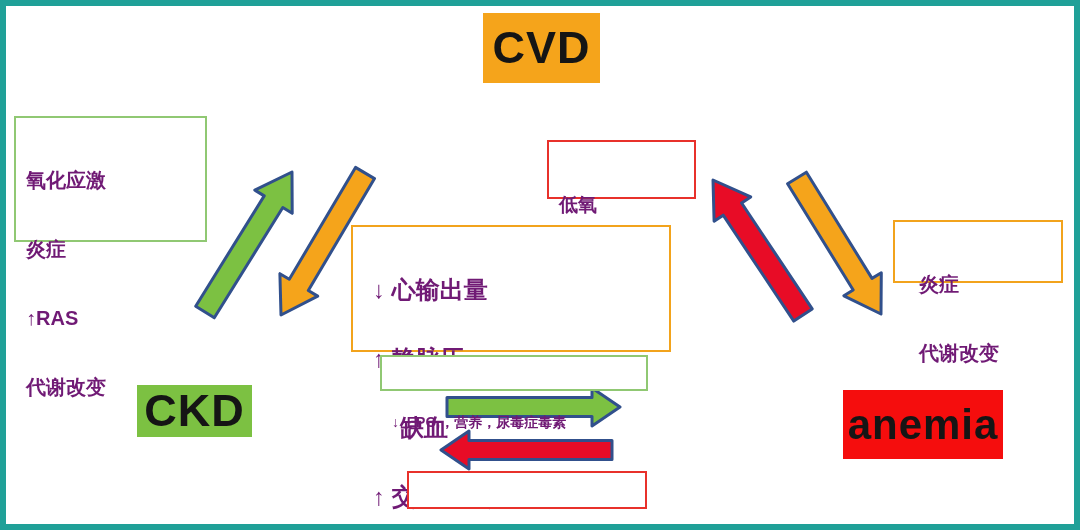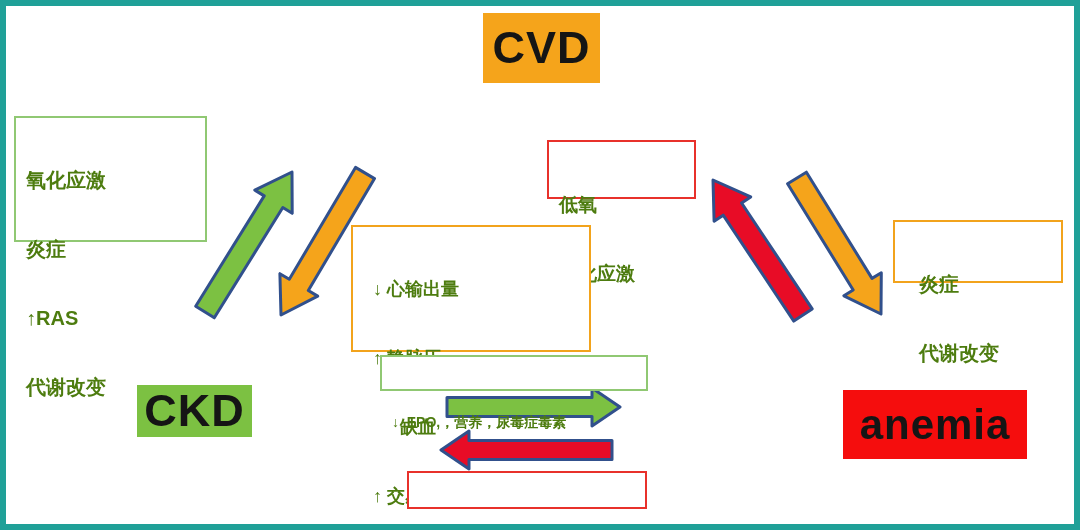--- a/index.html
+++ b/index.html
@@ -23,39 +23,39 @@
   }
   .node {
     position:absolute;
     display:flex; align-items:center; justify-content:center;
     color:#151515;
     font-weight:600;
     letter-spacing:1px;
   }
   .node-cvd    { left:477px; top:7px;   width:117px; height:70px; background:#F5A41B; font-size:45px; }
   .node-ckd    { left:131px; top:379px; width:115px; height:52px; background:#7CC142; font-size:45px; }
-  .node-anemia { left:837px; top:384px; width:184px; height:69px; background:#F50D0D; font-size:42px;text-align:right; }
+  .node-anemia { left:837px; top:384px; width:160px; height:69px; background:#F50D0D; font-size:42px;text-align:right; }
   .box {
     position:absolute;
     box-sizing:border-box;
     background:#ffffff;
     border:2px solid #999;
     padding:5px 10px;
-    color:#4d7c0f;
+    color:#701a75;
     font-weight:bold;
     font-size:20px;
     line-height:23px;
     white-space:pre;
   }
   .green-b  { border-color:#90C873; }
   .red-b    { border-color:#E8312B; }
   .orange-b { border-color:#F2A31C; }
   .box-ckd-factors   { left:8px;   top:110px; width:193px; height:126px; }
   .box-hypoxia       { left:541px; top:134px; width:149px; height:59px;  font-size:19px; }
-  .box-cardiac       { left:345px; top:219px; width:240px; height:127px; font-size:18px;padding-left:20px; }
+  .box-cardiac       { left:345px; top:219px; width:320px; height:127px; font-size:24px;padding-left:20px; }
   .box-inflammation  { left:887px; top:214px; width:170px; height:63px;  padding-left:24px; }
   .box-epo           { left:374px; top:349px; width:268px; height:36px;  font-size:14px; line-height:24px; }
   .box-ischemia      { left:401px; top:465px; width:240px; height:38px;  text-align:center; line-height:26px; }
   .indent { padding-left:27px; }
 </style>
 </head>
 <body>
 
 <div class="canvas">
 

